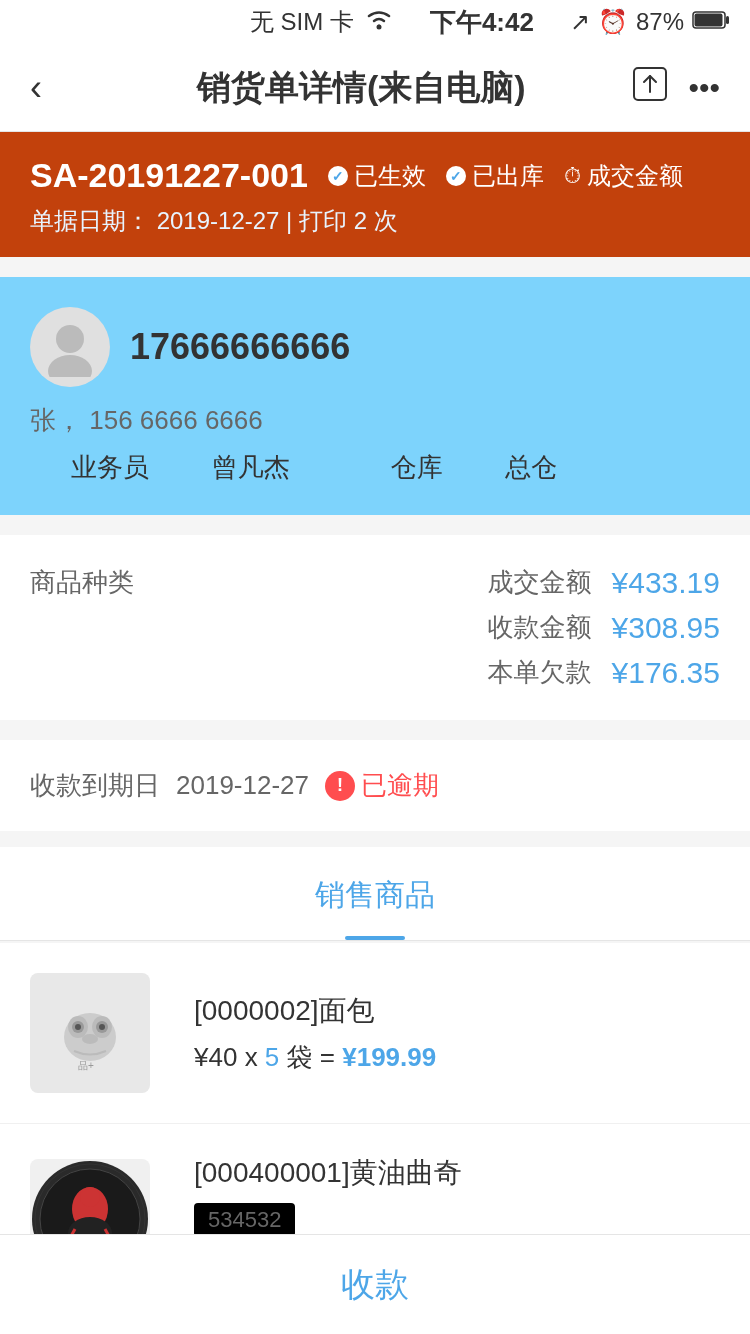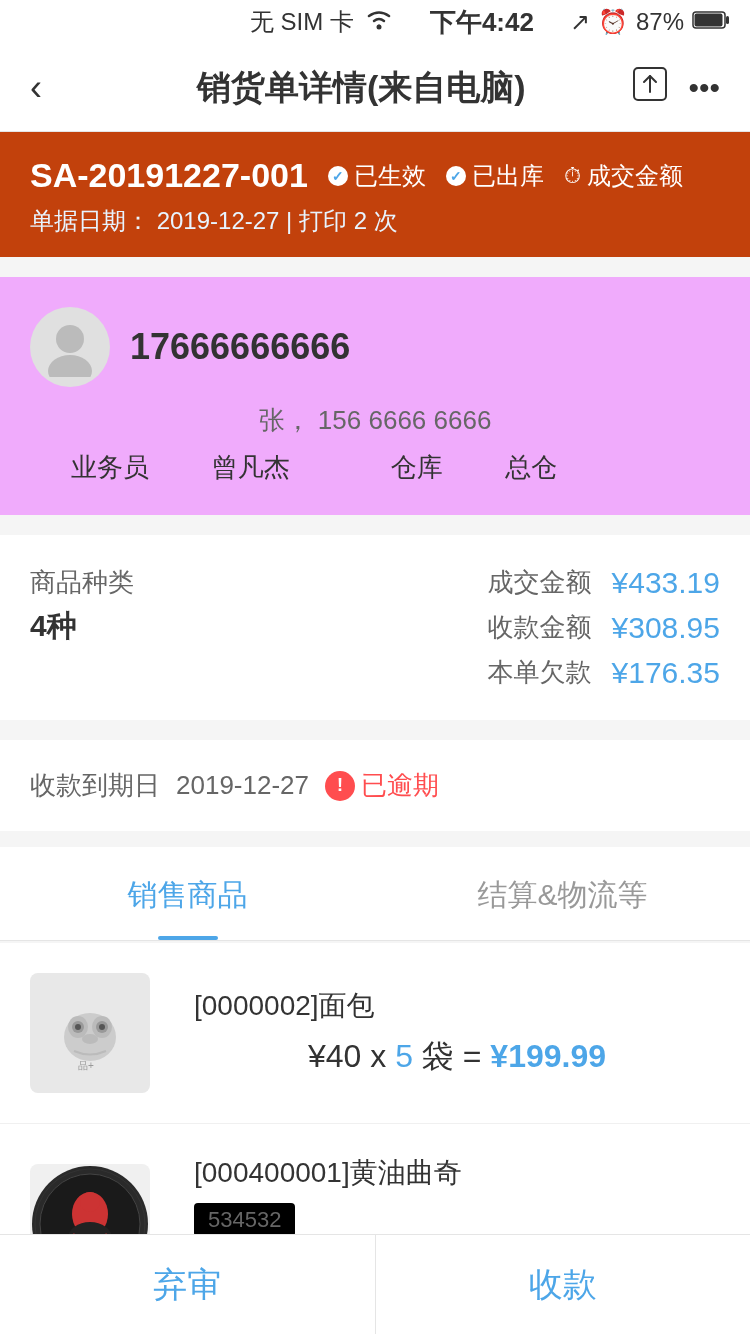--- a/index.html
+++ b/index.html
@@ -110,24 +110,23 @@
     .clock-icon {
       font-size: 22px;
     }
     .order-date-row {
       font-size: 24px;
       color: #e8f4ff;
     }
 
     
     .customer-section {
-      background: #f0abfc;
+      background: #7dd3fc;
       padding: 30px;
       margin-top: 20px;
-      text-align: center;
     }
     .customer-row {
       display: flex;
       align-items: center;
       gap: 20px;
       margin-bottom: 16px;
     }
     .avatar {
       width: 80px;
       height: 80px;
@@ -300,23 +299,22 @@
     .product-sku {
       display: inline-block;
       background: #000000;
       color: #666;
       font-size: 22px;
       padding: 4px 14px;
       border-radius: 4px;
       margin-bottom: 12px;
     }
     .product-price {
-      font-size: 32px;
-      color: #333;
-      text-align: center;
+      font-size: 26px;
+      color: #333;
     }
     .product-price .qty {
       color: #4da6e8;
     }
     .product-price .total {
       color: #4da6e8;
       font-weight: 600;
     }
 
     
@@ -448,21 +446,20 @@
       <span>仓库</span>
       &nbsp;
       <span>总仓</span>
     </div>
   </div>
 </div>
 
 <div class="summary-section">
   <div class="summary-left">
     <div class="label">商品种类</div>
-    <div class="value">4种</div>
   </div>
   <div class="summary-right">
     <div class="amount-row">
       <span class="amount-label">成交金额</span>
       <span class="amount-value">¥433.19</span>
     </div>
     <div class="amount-row">
       <span class="amount-label">收款金额</span>
       <span class="amount-value">¥308.95</span>
     </div>
@@ -478,23 +475,20 @@
   <span>2019-12-27</span>
   <span class="overdue-badge">
     <span class="overdue-icon">!</span>
     <span>已逾期</span>
   </span>
 </div>
 
 <div class="tabs-container">
   <div class="tab-item active">
     <span>销售商品</span>
-  </div>
-  <div class="tab-item">
-    <span>结算&amp;物流等</span>
   </div>
 </div>
 
 <div class="product-list">
 
   <div class="product-item">
     <div class="product-image">
       <div class="owl-placeholder">
         <svg width="80" height="80" viewBox="0 0 80 80" xmlns="http://www.w3.org/2000/svg">
 
@@ -553,19 +547,16 @@
         <span class="total">¥8.28</span>
       </div>
     </div>
   </div>
 
 </div>
 
 <div style="height: 100px;"></div>
 
 <div class="bottom-bar">
-  <div class="bottom-btn cancel">
-    <span>弃审</span>
-  </div>
   <div class="bottom-btn confirm">
     <span>收款</span>
   </div>
 </div>
 
 </body></html>

